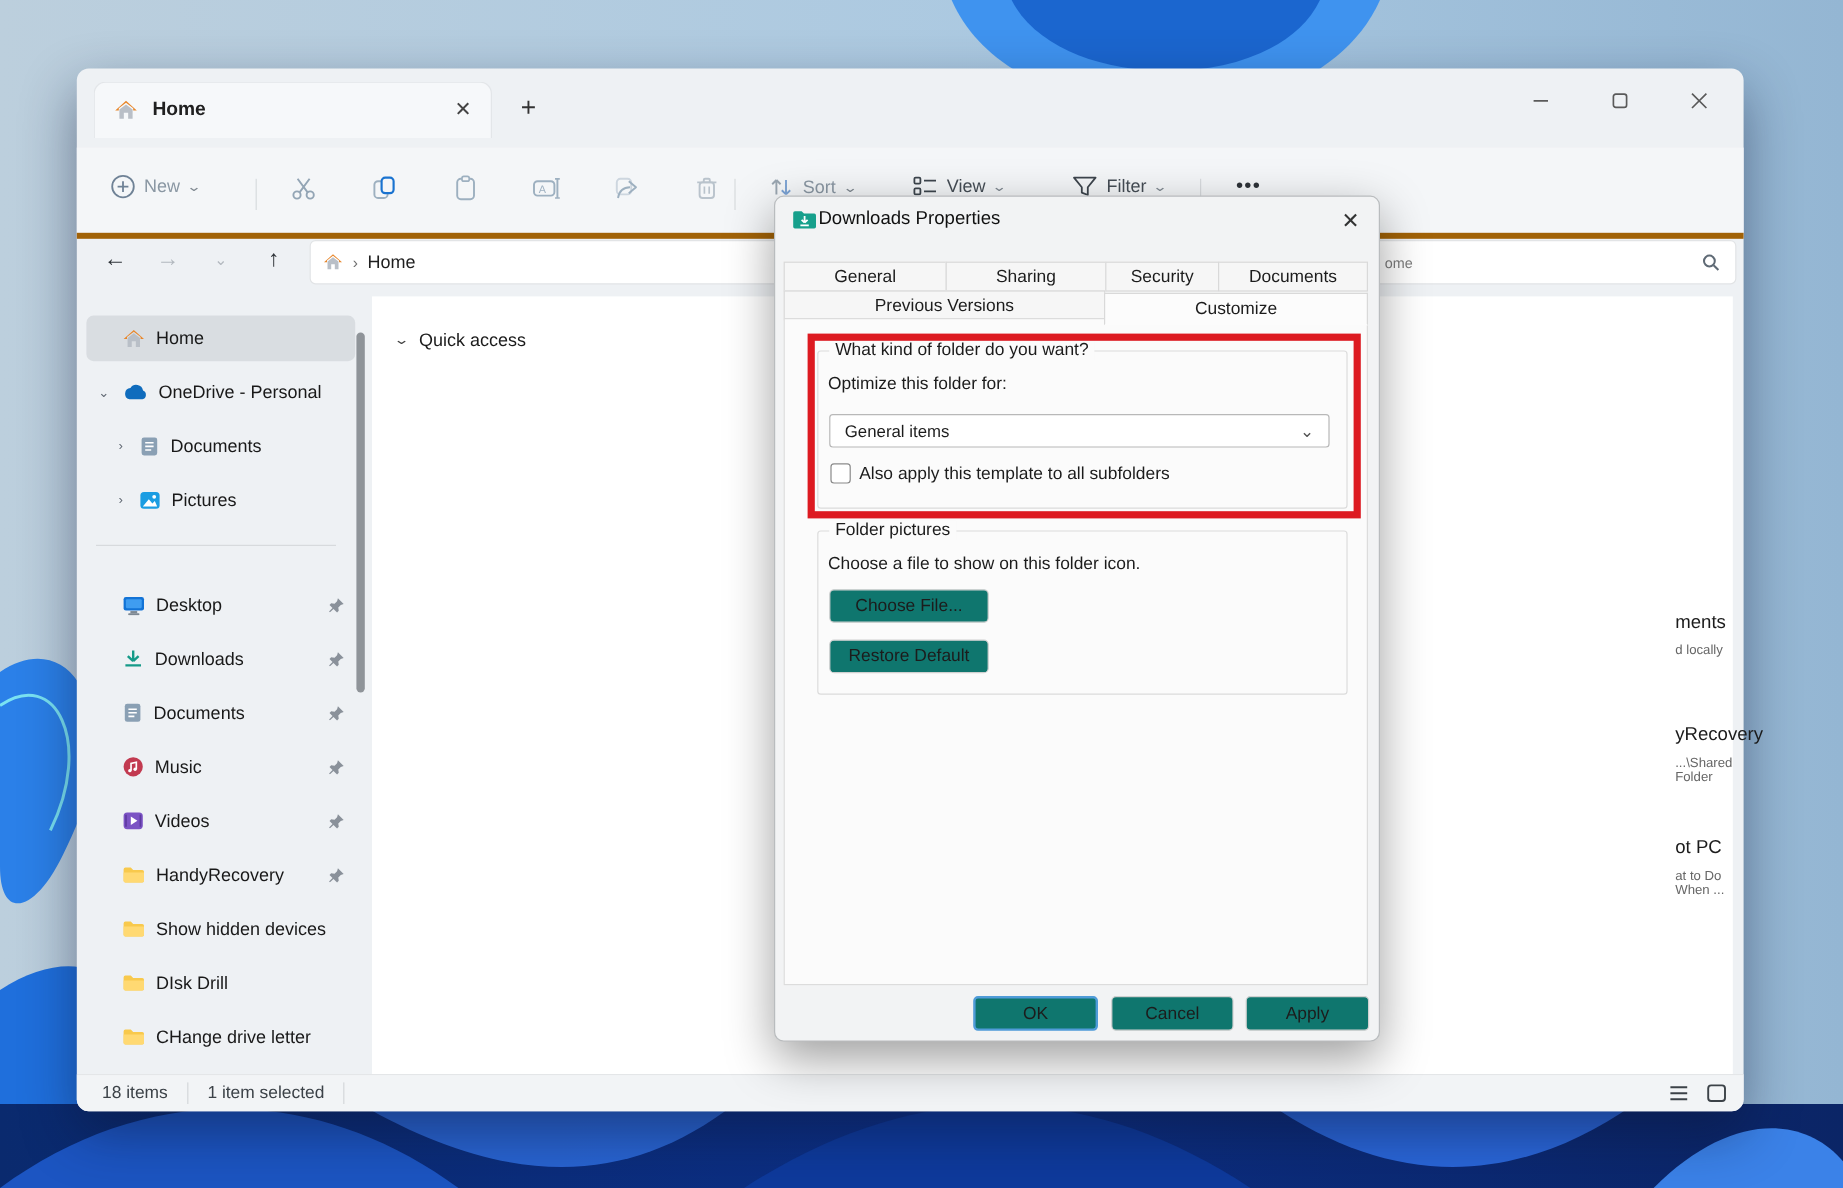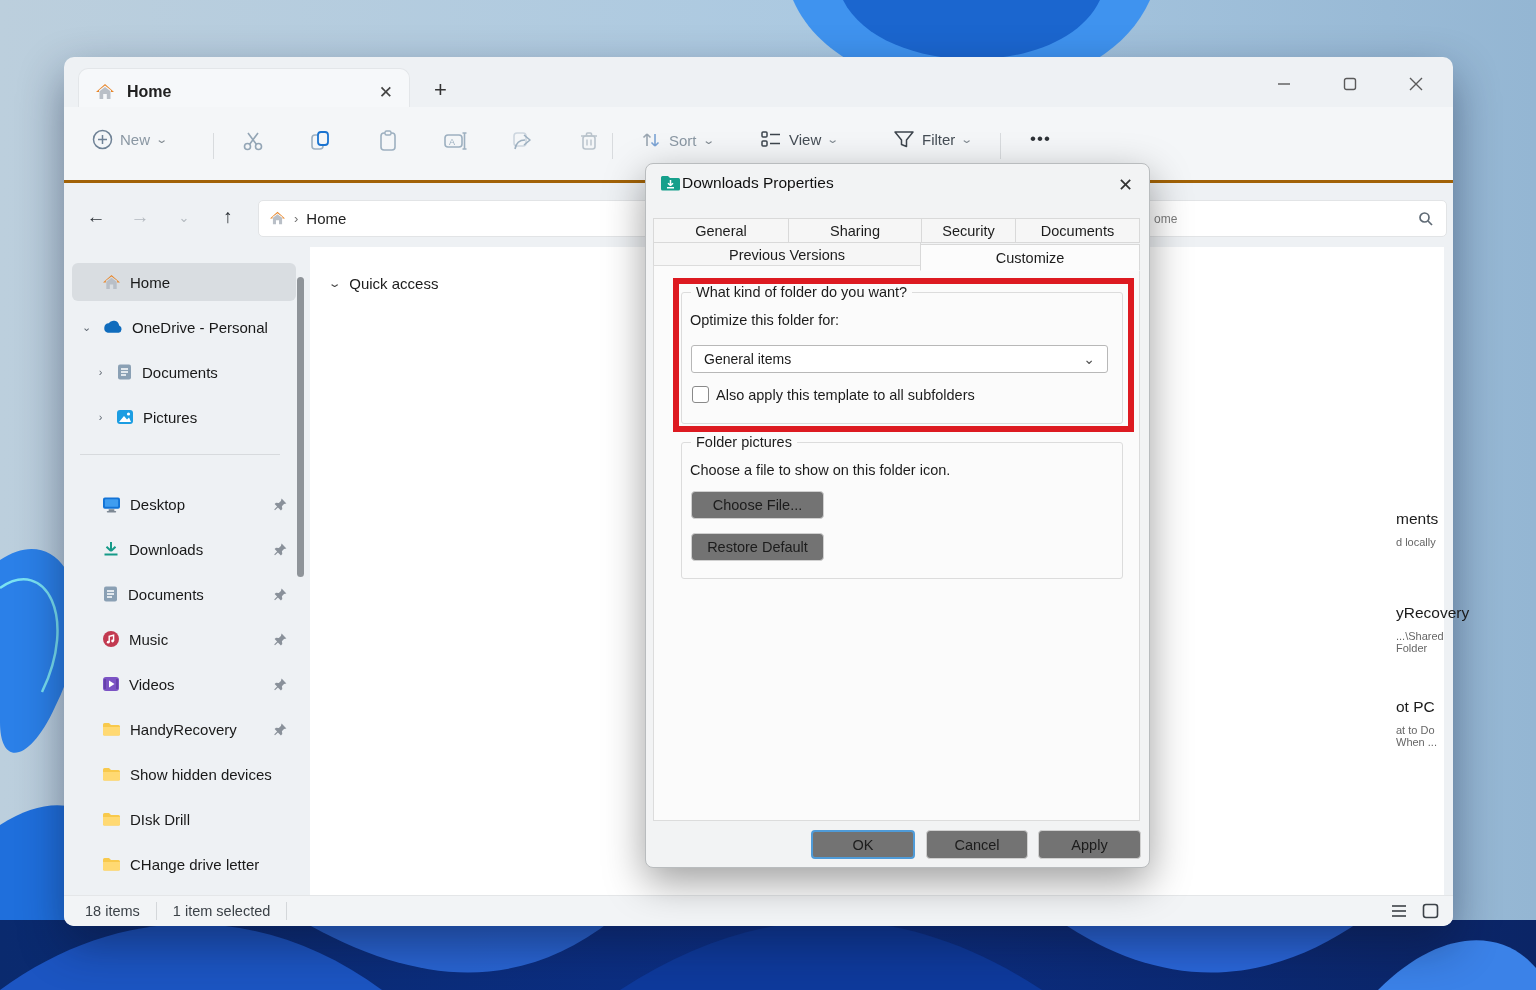--- a/index.html
+++ b/index.html
@@ -17,22 +17,22 @@
     z-index:1; }
   .tab { position:absolute; left:14px; top:11px; width:332px; height:47px;
     background:#f6f8fa; border:1px solid #e3e6e9; border-bottom:none;
     border-radius:10px 10px 0 0; display:flex; align-items:center; }
   .tab-label { font-size:16px; font-weight:700; color:#202020; margin-left:12px; }
   .tab-close { margin-left:auto; margin-right:16px; font-size:17px; color:#444; cursor:default; }
   .newtab-btn { position:absolute; left:370px; top:20px; font-size:22px; color:#333; }
   .win-controls { position:absolute; top:10px; right:18px; display:flex; gap:28px; align-items:center; }
   .win-btn { width:38px; height:34px; display:flex; align-items:center; justify-content:center; color:#5a5a5a; }
 
-  .toolbar { position:absolute; left:0; top:50px; width:100%; height:76px; background:#f4f6f8;
-    border-bottom:3px solid #a16207;text-align:center; }
+  .toolbar { position:absolute; left:0; top:66px; width:100%; height:76px; background:#f4f6f8;
+    border-bottom:5px solid #a16207;text-align:center; }
   .tool-item { position:absolute; top:22px; display:flex; align-items:center; gap:7px; }
   .tool-label { font-size:15px; color:#454d55; }
   .tool-label.dim { color:#8a97a3; }
   .vdivider { position:absolute; top:26px; width:1px; height:26px; background:#d8dbde; }
   .chev { font-size:11px; color:#7f8890; transform:scaleX(1.4); }
 
   .addr-row { position:absolute; top:134px; left:0; width:100%; height:56px; }
   .nav-btn { position:absolute; top:8px; width:36px; height:36px; display:flex; align-items:center;
     justify-content:center; font-size:19px; color:#2e3338; }
   .nav-btn.dim { color:#b3b9bf; }
@@ -82,21 +82,21 @@
   .dlg-panel { position:absolute; left:7px; top:101px; width:487px; height:556px;
     background:#fbfbfb; border:1px solid #dcdcdc; }
   .fieldset { position:absolute; border:1px solid #dcdcdc; border-radius:3px; }
   .legend { position:absolute; background:#fbfbfb; padding:0 5px; font-size:14.5px; color:#1c1c1c; }
   .dlg-text { position:absolute; font-size:14.5px; color:#1c1c1c; }
   .dlg-select { position:absolute; background:#fff; border:1px solid #b8b8b8; border-radius:3px;
     display:flex; align-items:center; padding:0 12px; font-size:14px; color:#1c1c1c; }
   .dlg-select .chevd { margin-left:auto; color:#555; }
   .checkbox { position:absolute; width:17px; height:17px; background:#fff; border:1px solid #8a8a8a;
     border-radius:3px; }
-  .dlg-btn { position:absolute; background:#737373; border:1px solid #d0d0d0; border-radius:4px;
+  .dlg-btn { position:absolute; background:#0f766e; border:1px solid #d0d0d0; border-radius:4px;
     display:flex; align-items:center; justify-content:center; font-size:14.5px; color:#1c1c1c; }
   .dlg-btn.default { border:2px solid #4f9bd8; }
   #redbox { position:absolute; left:27px; top:114px; width:461px; height:154px;
     border:6px solid #dd1a21; z-index:6; }
 </style>
 </head>
 <body>
 
 <div id="screen">
 

